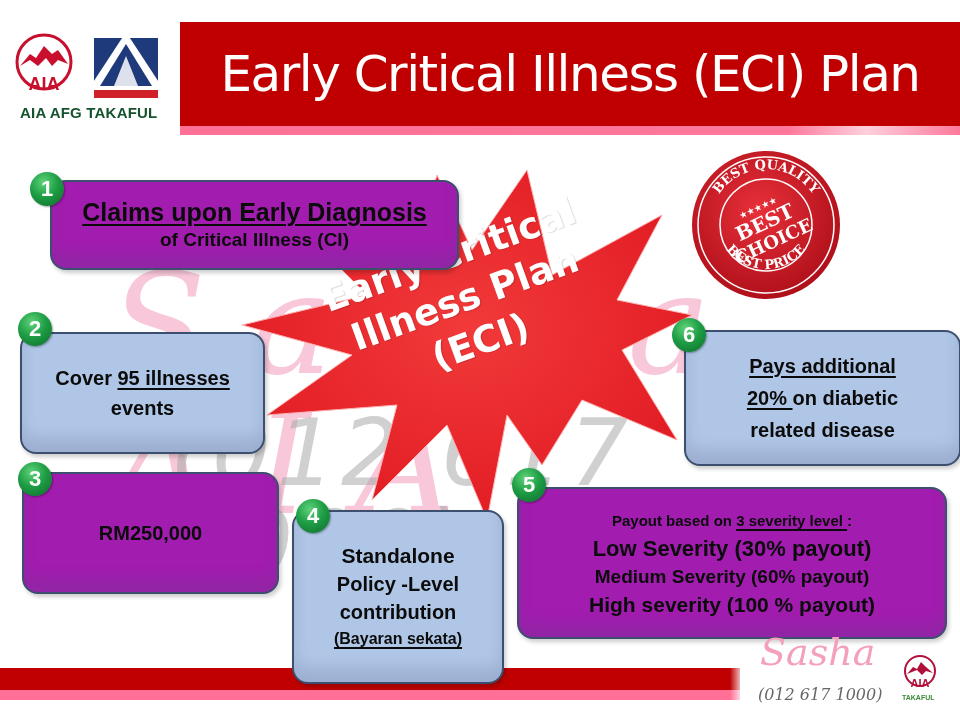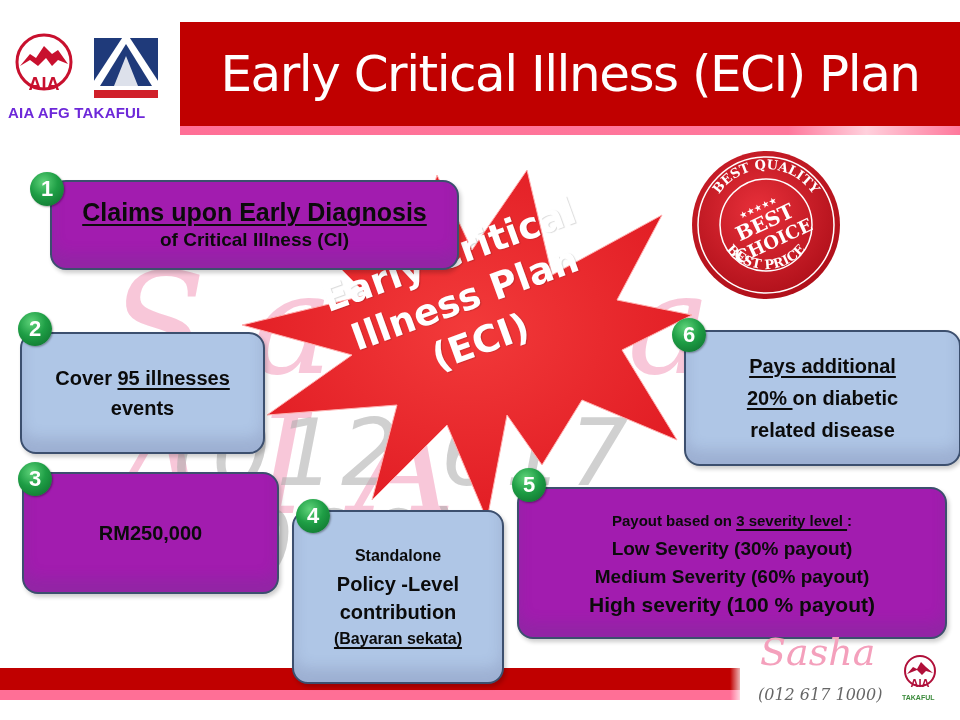--- a/index.html
+++ b/index.html
@@ -2,21 +2,21 @@
 <html><head>
 <meta charset="utf-8">
 <style>
   html,body{margin:0;padding:0;}
   body{width:960px;height:720px;position:relative;overflow:hidden;background:#ffffff;font-family:"Liberation Sans","DejaVu Sans",sans-serif;}
   .abs{position:absolute;}
   
   .title-bar{left:180px;top:22px;width:780px;height:104px;background:#c00000;}
   .title-pink{left:180px;top:126px;width:780px;height:9px;background:linear-gradient(90deg,#ff6f96 0%,#ff789c 78%,#ffd0dc 88%,#ff789c 100%);}
   .title-text{left:180px;top:22px;width:780px;height:104px;display:flex;align-items:center;justify-content:center;color:#fff;font-size:50px;font-family:"DejaVu Sans",sans-serif;letter-spacing:-1.5px;}
-  .logo-text{left:8px;top:104px;width:170px;font-size:15px;font-weight:bold;color:#6d28d9;letter-spacing:0.2px;}
+  .logo-text{left:20px;top:104px;width:170px;font-size:15px;font-weight:bold;color:#14532d;letter-spacing:0.2px;}
   
   .foot-red{left:0;top:668px;width:740px;height:22px;background:#c00000;}
   .foot-pink{left:0;top:690px;width:740px;height:10px;background:#ff6f96;}
   .foot-fade{left:730px;top:668px;width:14px;height:32px;background:linear-gradient(90deg,rgba(255,255,255,0),#fff);}
   .sasha-sig{left:760px;top:633px;font-family:"DejaVu Serif",serif;font-style:italic;font-size:38px;color:#f4a0bc;line-height:38px;}
   .sasha-phone{left:758px;top:685px;font-family:"DejaVu Serif",serif;font-style:italic;font-size:16px;color:#666;}
   .foot-logo-text{left:902px;top:694px;font-size:7px;color:#3a8a3a;font-weight:bold;}
   
   .wm-sasha{left:110px;top:255px;font-family:"DejaVu Serif",serif;font-style:italic;font-size:140px;color:rgba(240,130,170,0.45);letter-spacing:44px;line-height:140px;}
   .wm-phone{left:170px;top:408px;font-family:"DejaVu Sans",sans-serif;font-style:italic;font-size:92px;color:rgba(170,170,170,0.55);letter-spacing:6px;line-height:92px;font-weight:200;}
@@ -117,32 +117,32 @@
   <div style="font-size:20px;line-height:30px;">events</div>
 </div>
 <div class="badge" style="left:18px;top:312px;">2</div>
 
 <div class="box pink" style="left:22px;top:472px;width:253px;height:118px;">
   <div style="font-size:20px;line-height:30px;">RM250,000</div>
 </div>
 <div class="badge" style="left:18px;top:462px;">3</div>
 
 <div class="box blue" style="left:292px;top:510px;width:208px;height:170px;">
-  <div style="font-size:16px;line-height:28px;">Standalone</div>
+  <div style="font-size:21px;line-height:28px;">Standalone</div>
   <div style="font-size:20px;line-height:28px;">Policy -Level</div>
   <div style="font-size:20px;line-height:28px;">contribution</div>
   <div class="u" style="font-size:16px;line-height:26px;">(Bayaran sekata)</div>
 </div>
 <div class="badge" style="left:296px;top:499px;">4</div>
 
 <div class="box pink" style="left:517px;top:487px;width:426px;height:148px;">
   <div style="font-size:15px;line-height:28px;">
     <span>Payout based on </span><span class="u">3 severity level </span><span>:</span>
   </div>
-  <div style="font-size:19px;line-height:28px;">Low Severity (30% payout)</div>
+  <div style="font-size:22px;line-height:28px;">Low Severity (30% payout)</div>
   <div style="font-size:19px;line-height:28px;">Medium Severity (60% payout)</div>
   <div style="font-size:21px;line-height:28px;">High severity (100 % payout)</div>
 </div>
 <div class="badge" style="left:512px;top:468px;">5</div>
 
 <div class="box blue" style="left:684px;top:330px;width:273px;height:132px;">
   <div class="u" style="font-size:20px;line-height:32px;">Pays additional</div>
   <div style="font-size:20px;line-height:32px;">
     <span class="u">20% </span><span>on diabetic</span>
   </div>

